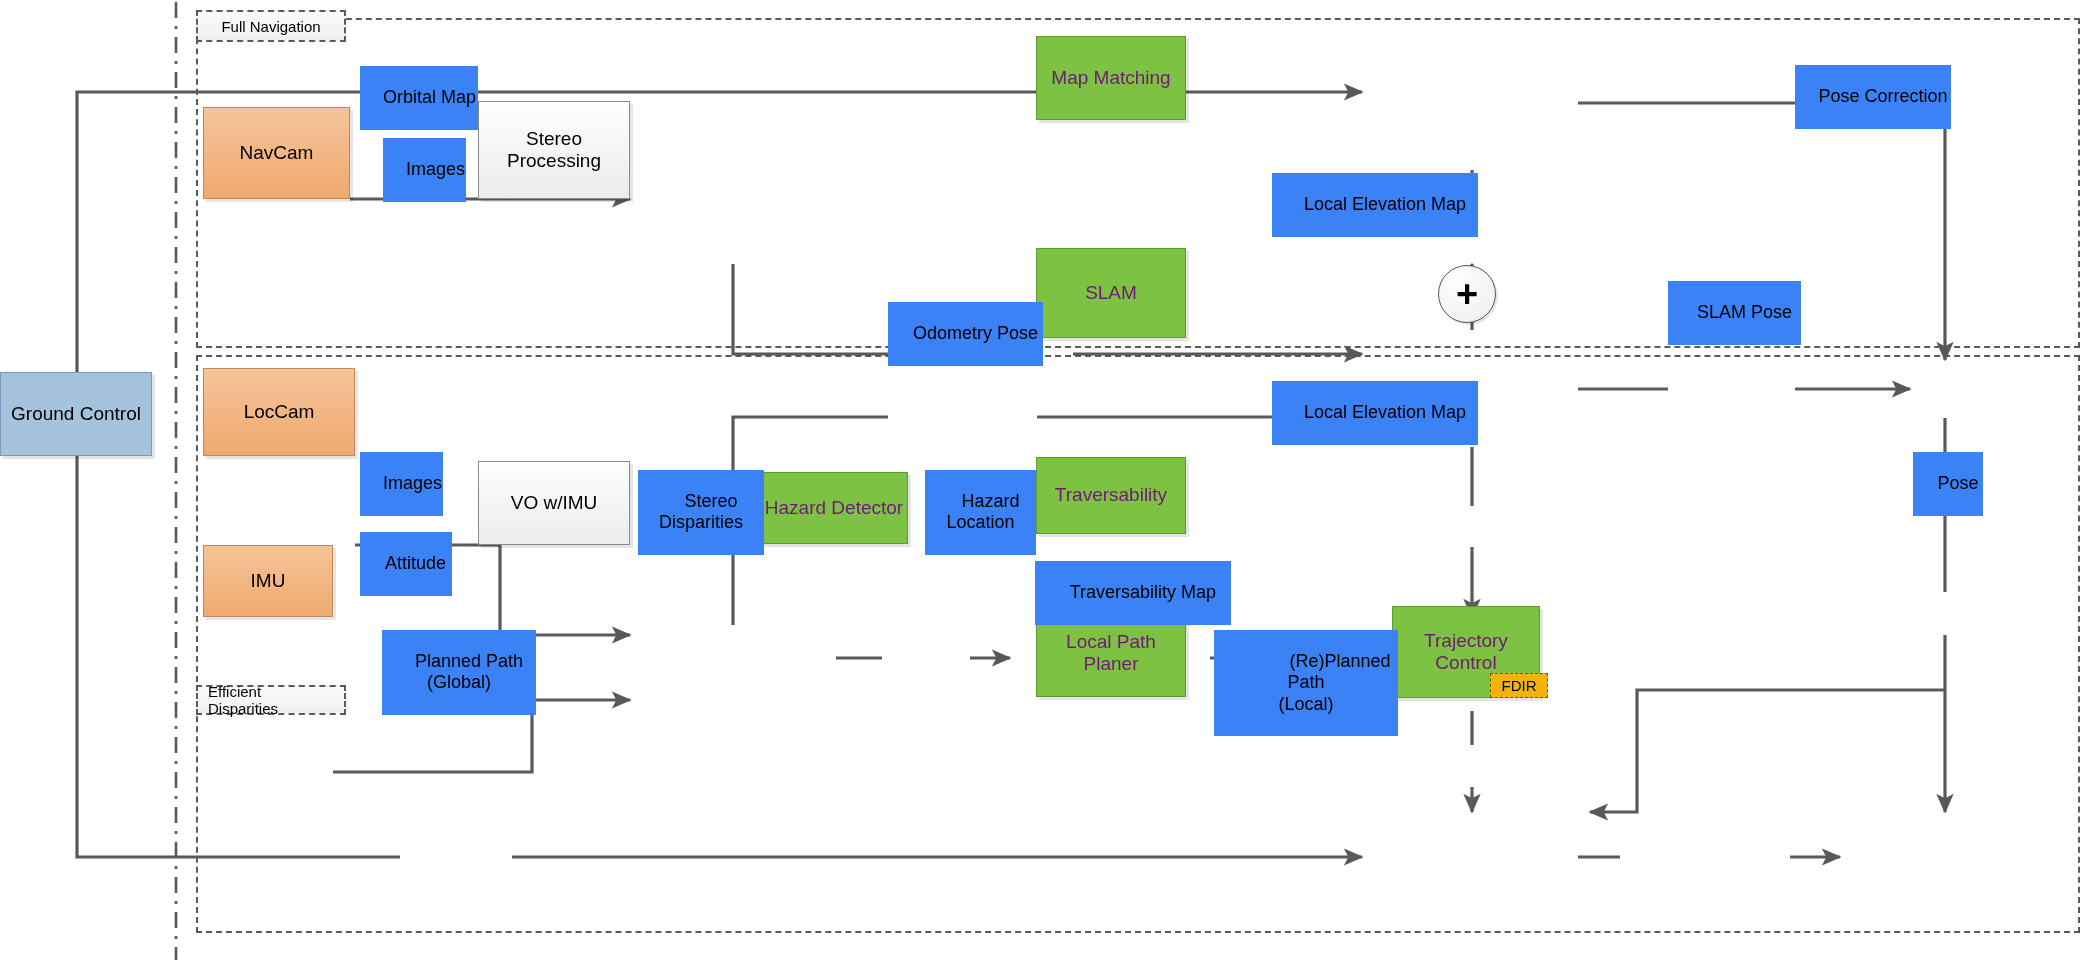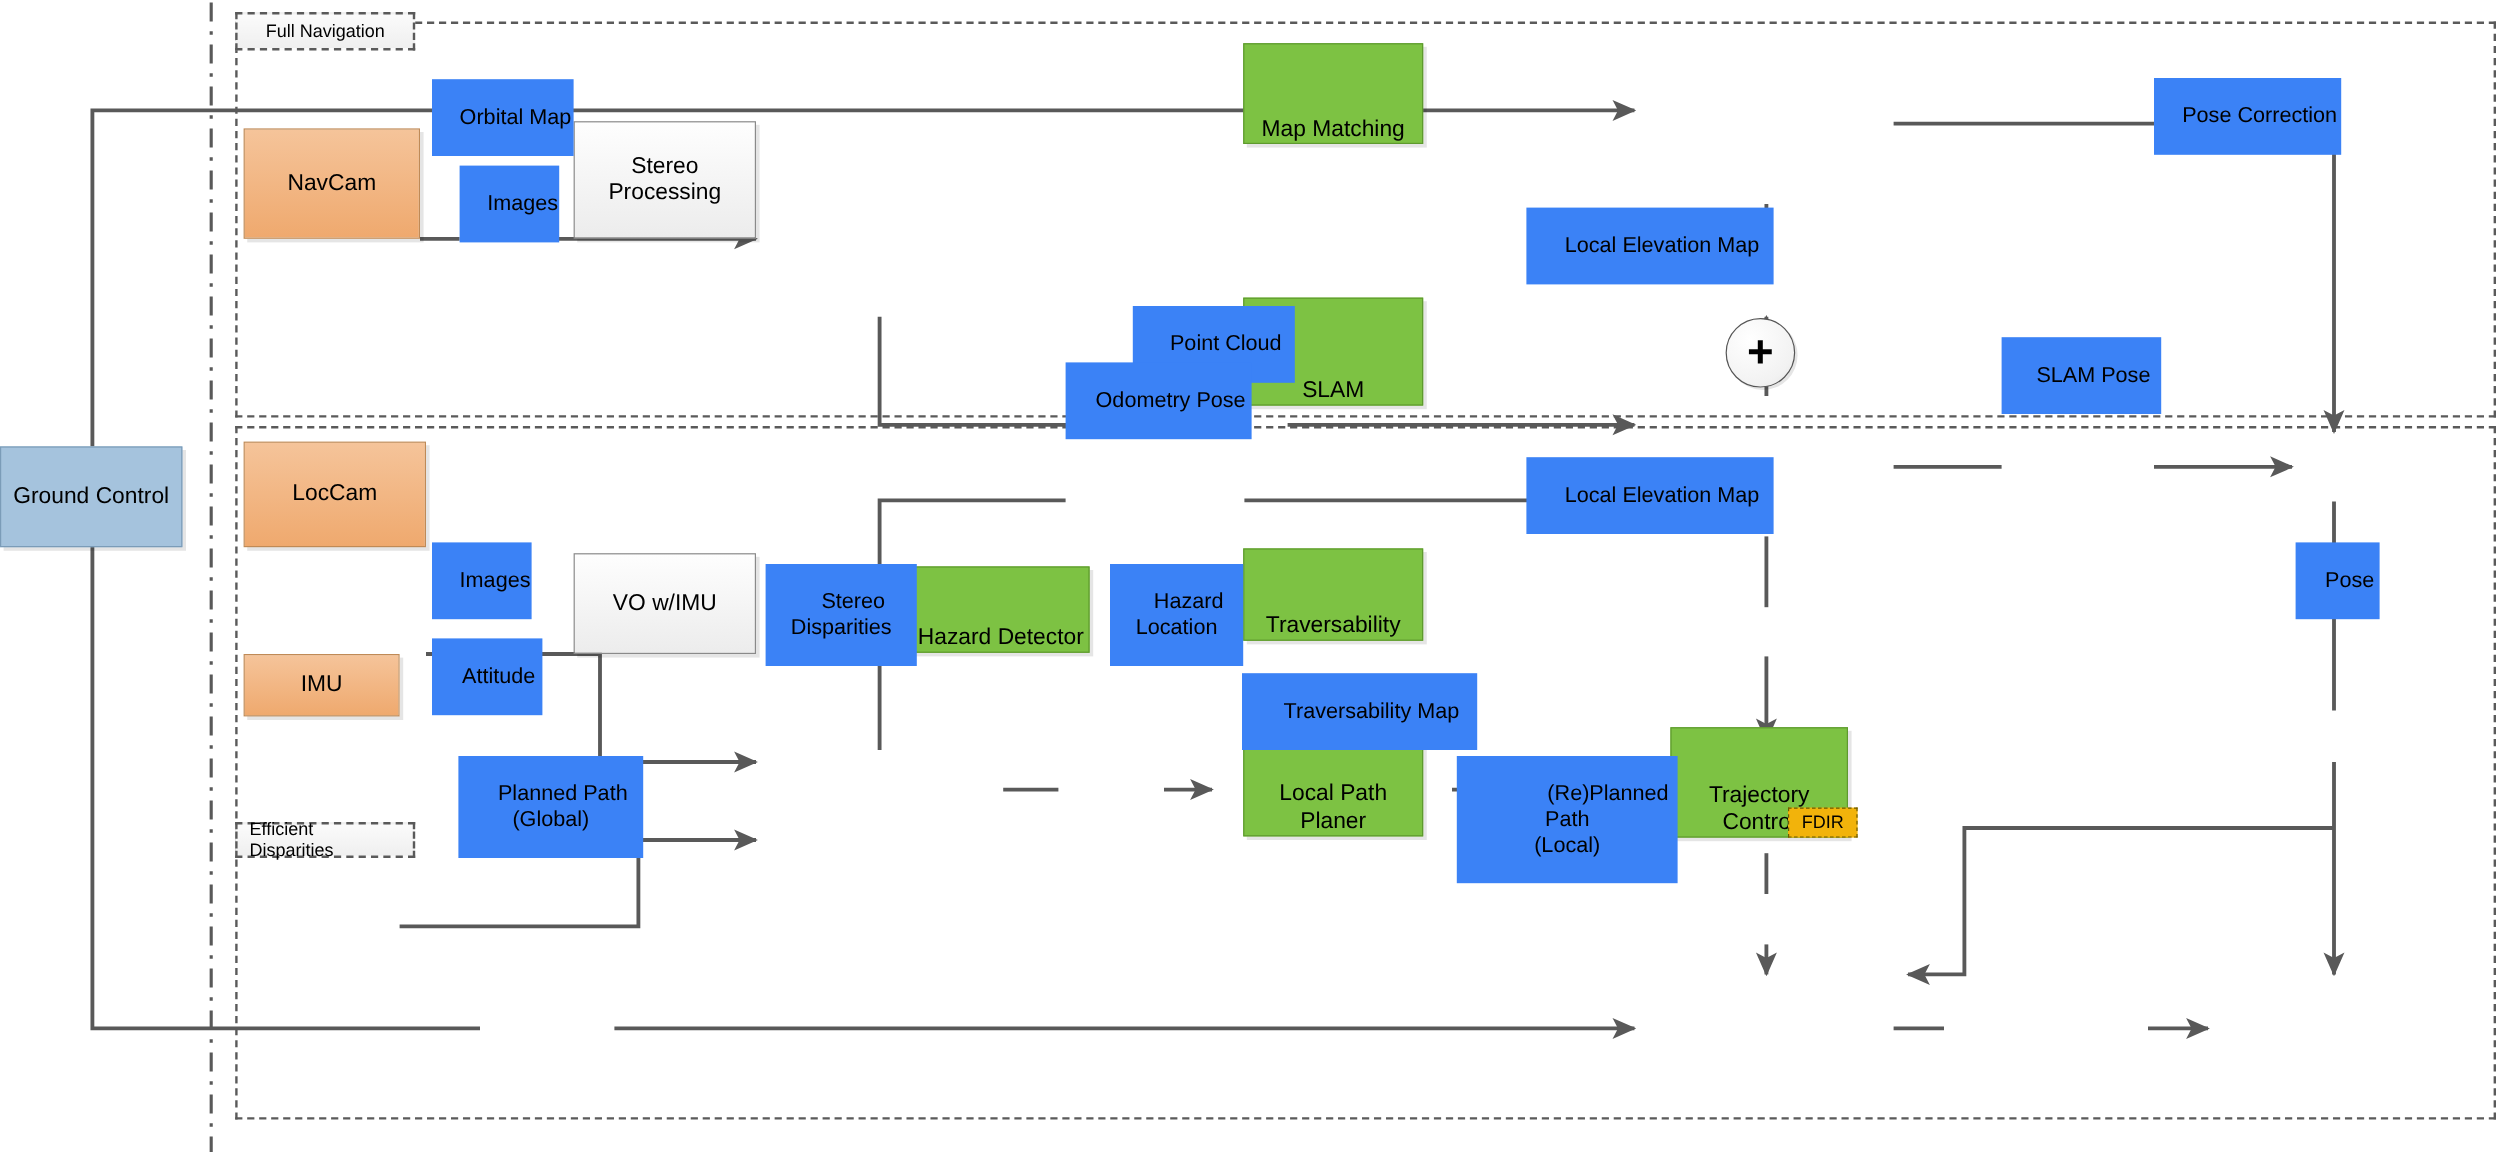--- a/index.html
+++ b/index.html
@@ -5,21 +5,21 @@
   html,body{margin:0;padding:0;background:#ffffff;}
   body{font-family:"Liberation Sans",sans-serif;color:#000;}
   #stage{position:relative;width:2088px;height:963px;overflow:hidden;background:#fff;}
   #wires{position:absolute;left:0;top:0;width:2088px;height:963px;}
 
   .node{position:absolute;box-sizing:border-box;display:flex;align-items:center;justify-content:center;
         text-align:center;line-height:1.18;border:1px solid #6b6b6b;
         box-shadow:3px 3px 0 rgba(0,0,0,.10);}
   .node span{display:block;pointer-events:none;}
 
-  .n-green{background:#7DC243;border-color:#5e9a2e;color:#000000;align-items:flex-end;}
+  .n-green{background:#7DC243;border-color:#5e9a2e;color:#701a75;}
   .n-orange{background:linear-gradient(180deg,#F5C49A 0%,#EFA96E 100%);border-color:#c08a56;color:#000;}
   .n-blue{background:#A5C3DD;border-color:#7b9cb8;color:#000;}
   .n-white{background:linear-gradient(180deg,#FEFEFE 0%,#ECECEC 100%);border-color:#8a8a8a;color:#000;}
 
   .group{position:absolute;box-sizing:border-box;border:2px dashed #5a5a5a;background:transparent;}
   .group-label{position:absolute;box-sizing:border-box;border:2px dashed #5a5a5a;
         background:linear-gradient(180deg,#FBFBFB 0%,#EFEFEF 100%);
         display:flex;align-items:center;justify-content:center;font-size:15px;color:#000;padding:0 10px;}
 
   .edge-label{position:absolute;font-size:18px;color:#000;background:#3b82f6;
@@ -115,21 +115,21 @@
   </div>
 
   <div class="node n-orange" style="left:203px;top:107px;width:147px;height:92px;font-size:19px;">
     <span>NavCam</span>
   </div>
 
   <div class="node n-orange" style="left:203px;top:368px;width:152px;height:88px;font-size:19px;">
     <span>LocCam</span>
   </div>
 
-  <div class="node n-orange" style="left:203px;top:545px;width:130px;height:52px;font-size:19px;">
+  <div class="node n-orange" style="left:203px;top:545px;width:130px;height:72px;font-size:19px;">
     <span>IMU</span>
   </div>
 
   <div class="node n-white" style="left:478px;top:101px;width:152px;height:98px;font-size:19px;">
     <span style="white-space:pre-line;">Stereo
 Processing</span>
   </div>
 
   <div class="node n-white" style="left:478px;top:461px;width:152px;height:84px;font-size:19px;">
     <span>VO w/IMU</span>
@@ -170,23 +170,20 @@
   </div>
 
   <div class="edge-label" style="left:360px;top:66px;width:112px;">
     <span>Orbital Map</span>
   </div>
 
   <div class="edge-label" style="left:383px;top:138px;width:77px;">
     <span>Images</span>
   </div>
 
-  <div class="edge-label" style="left:944px;top:255px;width:129px;">
-    <span>Point Cloud</span>
-  </div>
 
   <div class="edge-label" style="left:888px;top:302px;width:149px;">
     <span>Odometry Pose</span>
   </div>
 
   <div class="edge-label" style="left:1272px;top:173px;width:200px;">
     <span>Local Elevation Map</span>
   </div>
 
   <div class="edge-label" style="left:1795px;top:65px;width:150px;">

